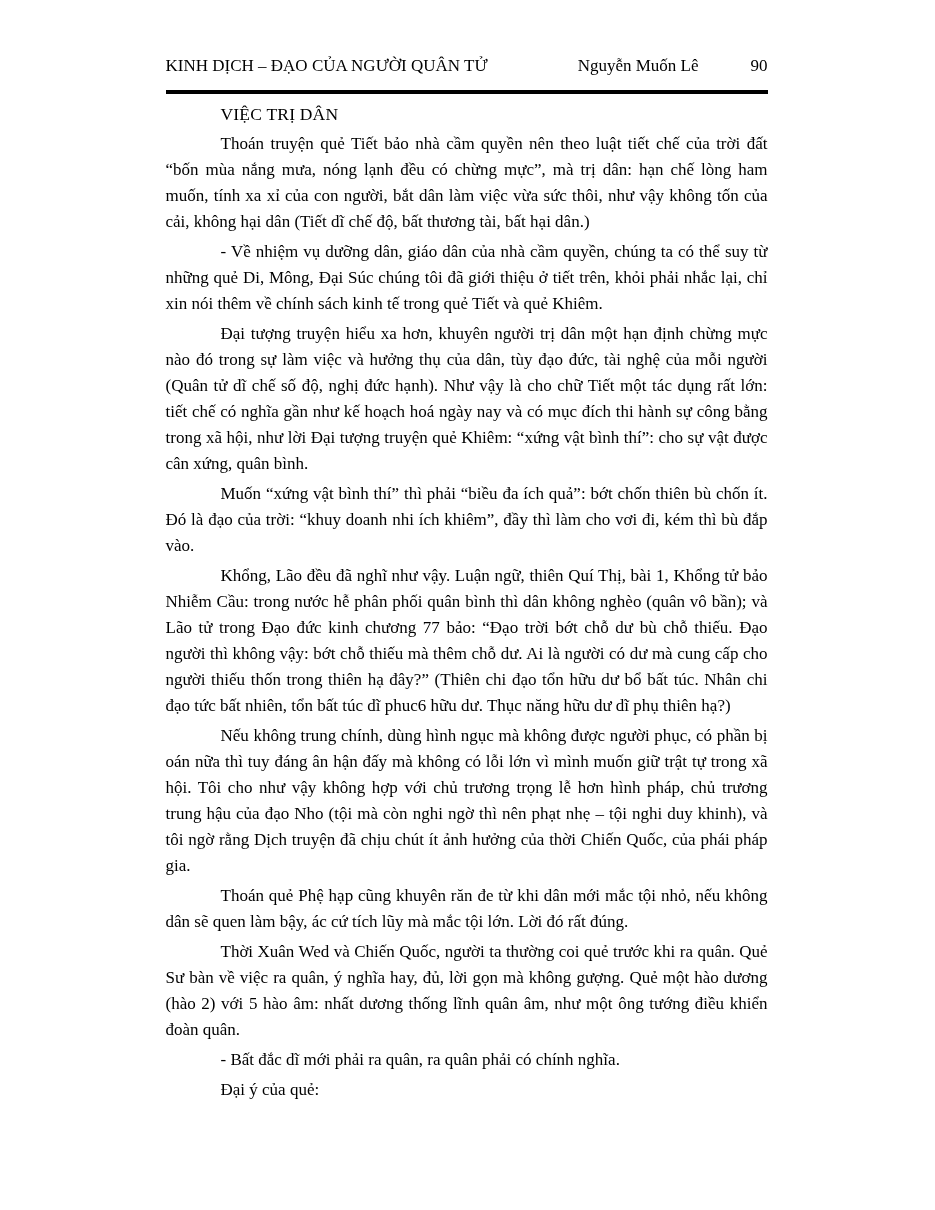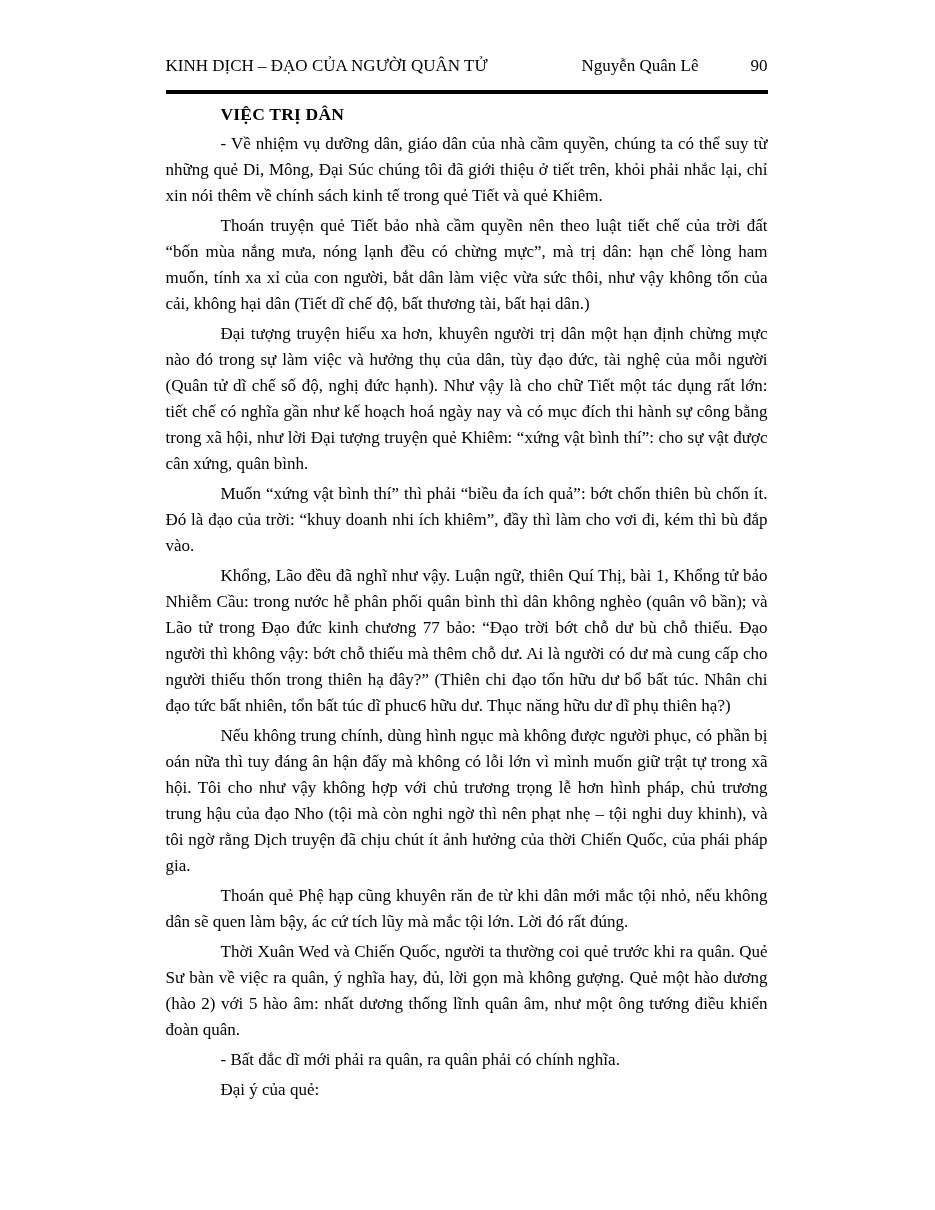--- a/index.html
+++ b/index.html
@@ -25,50 +25,50 @@
   .header-title { flex: 1 1 auto; }
   .header-author { flex: 0 0 auto; margin-right: 52px; }
   .header-page { flex: 0 0 auto; }
   .rule {
     height: 4px;
     background: #000000;
     margin-top: 14px;
   }
   .section-heading {
     font-size: 17.5px;
-    font-weight: bold;
+    font-weight: normal;
     margin: 10px 0 6px 55px;
     letter-spacing: 0.2px;
   }
   .content p {
     font-size: 17px;
     line-height: 26px;
     text-align: justify;
     text-indent: 55px;
     margin: 0 0 4px 0;
   }
 </style>
 </head>
 <body>
 
 <div class="page">
 
   <header class="page-header">
     <span class="header-title">KINH DỊCH – ĐẠO CỦA NGƯỜI QUÂN TỬ</span>
-    <span class="header-author">Nguyễn Quân Lê</span>
+    <span class="header-author">Nguyễn Muốn Lê</span>
     <span class="header-page">90</span>
   </header>
 
   <div class="rule"></div>
 
   <h2 class="section-heading">VIỆC TRỊ DÂN</h2>
 
   <main class="content">
+    <p>Thoán truyện quẻ Tiết bảo nhà cầm quyền nên theo luật tiết chế của trời đất “bốn mùa nắng mưa, nóng lạnh đều có chừng mực”, mà trị dân: hạn chế lòng ham muốn, tính xa xỉ của con người, bắt dân làm việc vừa sức thôi, như vậy không tốn của cải, không hại dân (Tiết dĩ chế độ, bất thương tài, bất hại dân.)</p>
     <p>- Về nhiệm vụ dưỡng dân, giáo dân của nhà cầm quyền, chúng ta có thể suy từ những quẻ Di, Mông, Đại Súc chúng tôi đã giới thiệu ở tiết trên, khỏi phải nhắc lại, chỉ xin nói thêm về chính sách kinh tế trong quẻ Tiết và quẻ Khiêm.</p>
-    <p>Thoán truyện quẻ Tiết bảo nhà cầm quyền nên theo luật tiết chế của trời đất “bốn mùa nắng mưa, nóng lạnh đều có chừng mực”, mà trị dân: hạn chế lòng ham muốn, tính xa xỉ của con người, bắt dân làm việc vừa sức thôi, như vậy không tốn của cải, không hại dân (Tiết dĩ chế độ, bất thương tài, bất hại dân.)</p>
     <p>Đại tượng truyện hiểu xa hơn, khuyên người trị dân một hạn định chừng mực nào đó trong sự làm việc và hưởng thụ của dân, tùy đạo đức, tài nghệ của mỗi người (Quân tử dĩ chế số độ, nghị đức hạnh). Như vậy là cho chữ Tiết một tác dụng rất lớn: tiết chế có nghĩa gần như kế hoạch hoá ngày nay và có mục đích thi hành sự công bằng trong xã hội, như lời Đại tượng truyện quẻ Khiêm: “xứng vật bình thí”: cho sự vật được cân xứng, quân bình.</p>
     <p>Muốn “xứng vật bình thí” thì phải “biều đa ích quả”: bớt chốn thiên bù chốn ít. Đó là đạo của trời: “khuy doanh nhi ích khiêm”, đầy thì làm cho vơi đi, kém thì bù đắp vào.</p>
     <p>Khổng, Lão đều đã nghĩ như vậy. Luận ngữ, thiên Quí Thị, bài 1, Khổng tử bảo Nhiễm Cầu: trong nước hễ phân phối quân bình thì dân không nghèo (quân vô bần); và Lão tử trong Đạo đức kinh chương 77 bảo: “Đạo trời bớt chỗ dư bù chỗ thiếu. Đạo người thì không vậy: bớt chỗ thiếu mà thêm chỗ dư. Ai là người có dư mà cung cấp cho người thiếu thốn trong thiên hạ đây?” (Thiên chi đạo tổn hữu dư bổ bất túc. Nhân chi đạo tức bất nhiên, tổn bất túc dĩ phuc6 hữu dư. Thục năng hữu dư dĩ phụ thiên hạ?)</p>
     <p>Nếu không trung chính, dùng hình ngục mà không được người phục, có phần bị oán nữa thì tuy đáng ân hận đấy mà không có lỗi lớn vì mình muốn giữ trật tự trong xã hội. Tôi cho như vậy không hợp với chủ trương trọng lễ hơn hình pháp, chủ trương trung hậu của đạo Nho (tội mà còn nghi ngờ thì nên phạt nhẹ – tội nghi duy khinh), và tôi ngờ rằng Dịch truyện đã chịu chút ít ảnh hưởng của thời Chiến Quốc, của phái pháp gia.</p>
     <p>Thoán quẻ Phệ hạp cũng khuyên răn đe từ khi dân mới mắc tội nhỏ, nếu không dân sẽ quen làm bậy, ác cứ tích lũy mà mắc tội lớn. Lời đó rất đúng.</p>
     <p>Thời Xuân Wed và Chiến Quốc, người ta thường coi quẻ trước khi ra quân. Quẻ Sư bàn về việc ra quân, ý nghĩa hay, đủ, lời gọn mà không gượng. Quẻ một hào dương (hào 2) với 5 hào âm: nhất dương thống lĩnh quân âm, như một ông tướng điều khiển đoàn quân.</p>
     <p>- Bất đắc dĩ  mới phải ra quân, ra quân phải có chính nghĩa.</p>
     <p>Đại ý của quẻ:</p>
   </main>
 

